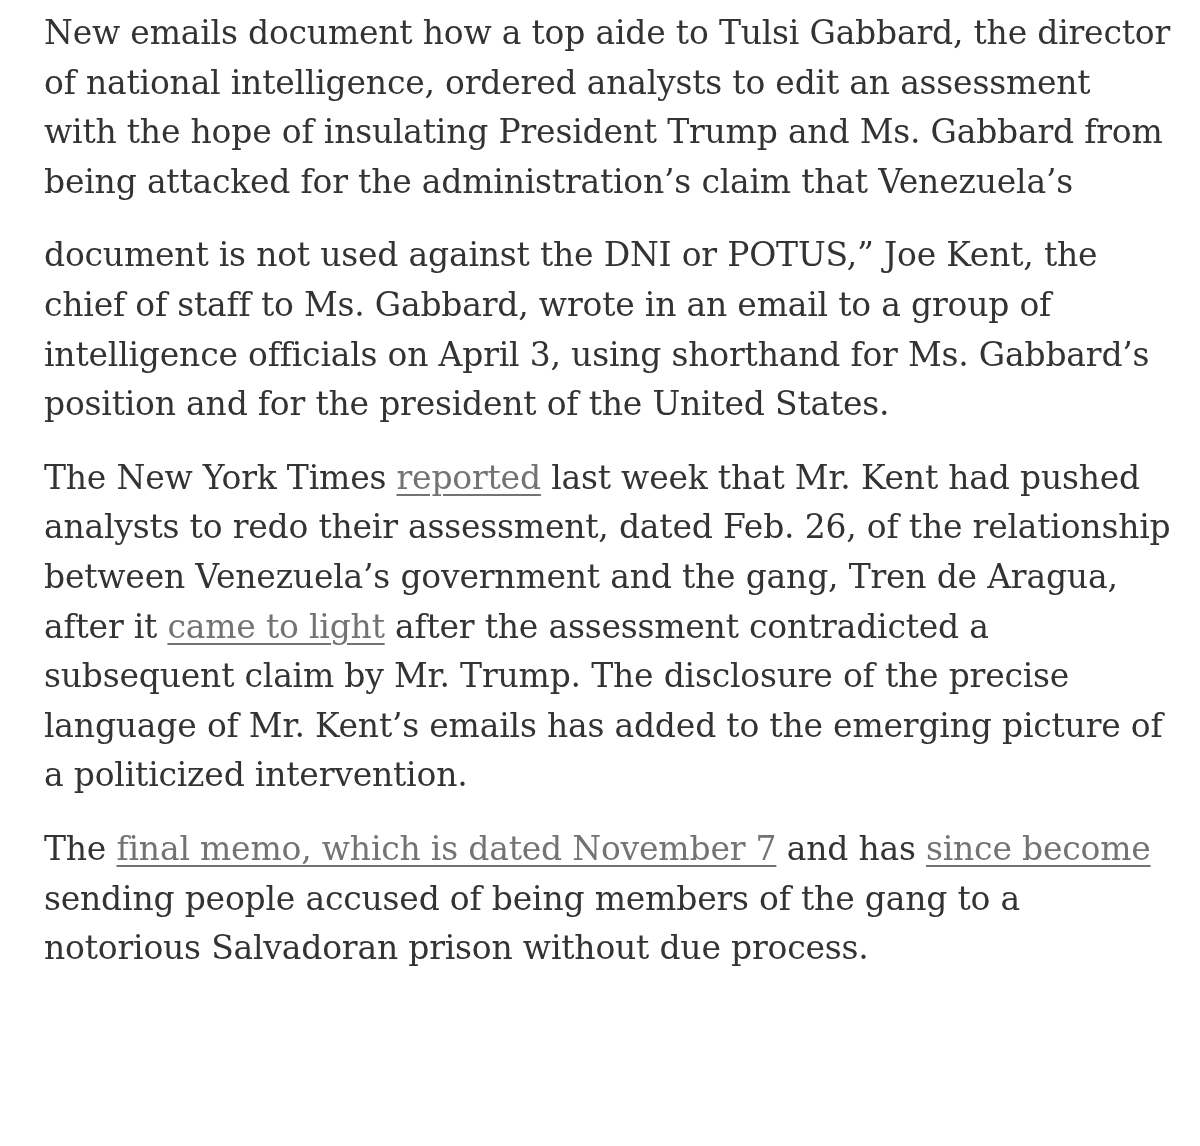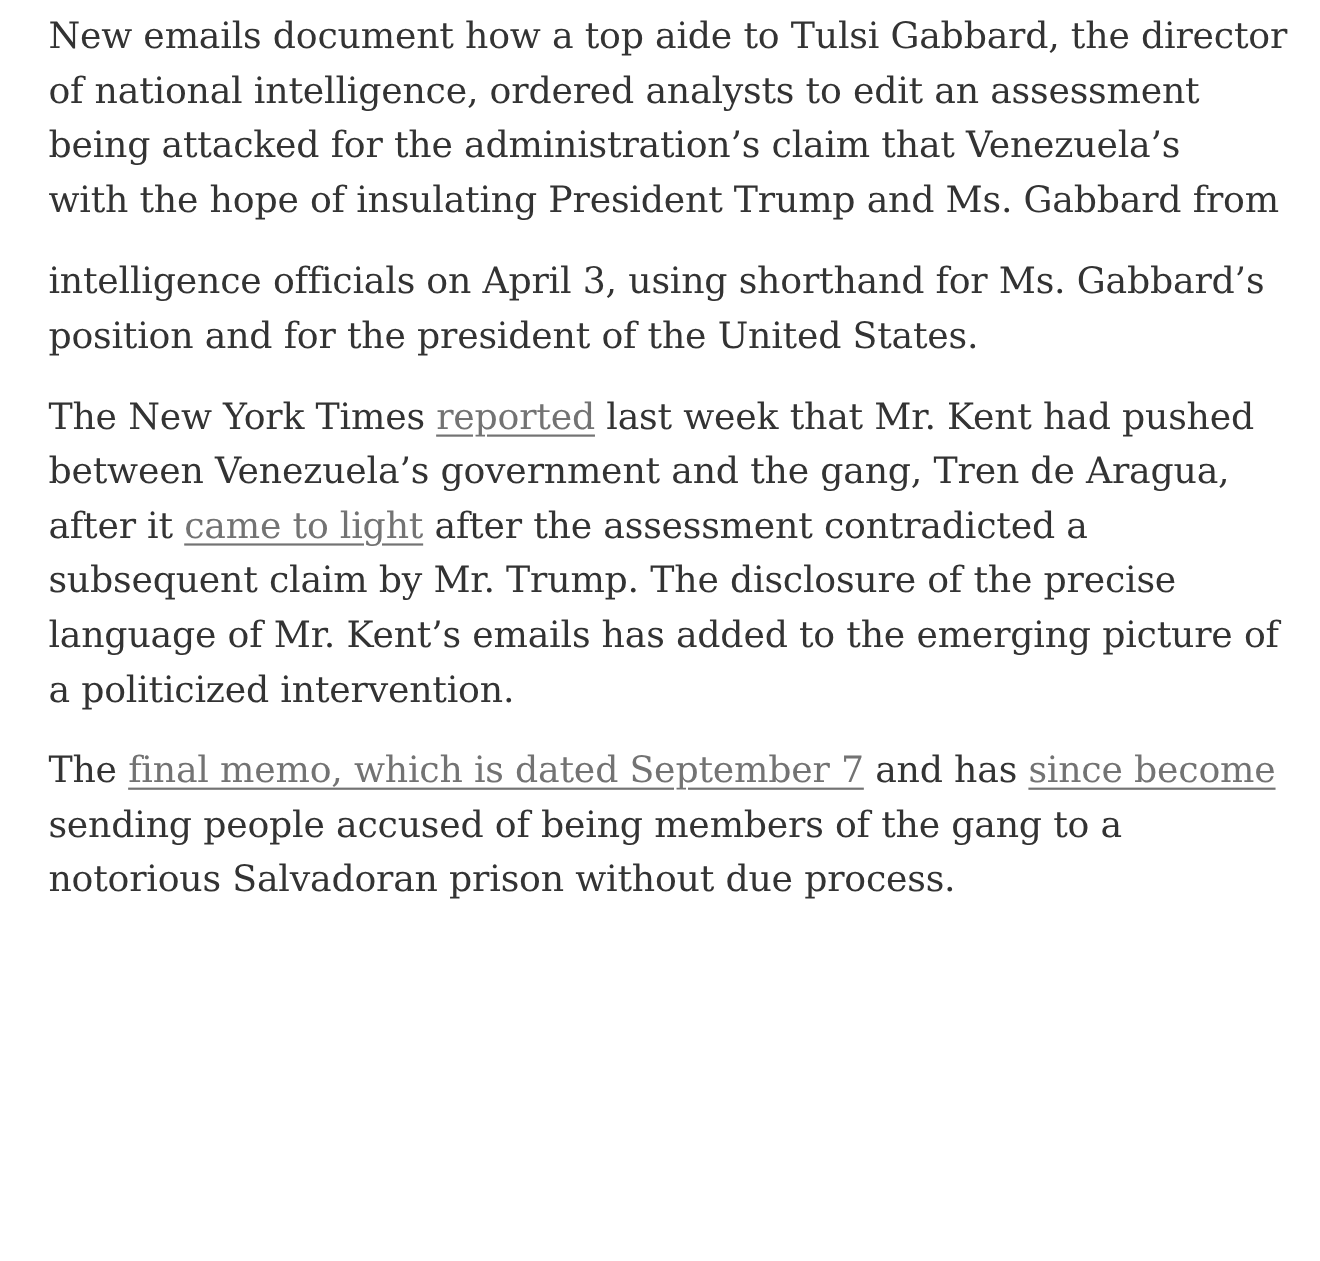--- a/index.html
+++ b/index.html
@@ -39,37 +39,40 @@
   }
 </style>
 </head>
 <body>
 
 <article class="article">
 
   <p class="para">
     <span class="line"><span>New emails document how a top aide to Tulsi Gabbard, the director</span></span>
     <span class="line"><span>of national intelligence, ordered analysts to edit an assessment</span></span>
+    <span class="line"><span>with the hope of insulating President Trump and Ms. Gabbard from</span></span>
     <span class="line"><span>being attacked for the administration’s claim that Venezuela’s</span></span>
-    <span class="line"><span>with the hope of insulating President Trump and Ms. Gabbard from</span></span>
   </p>
 
   <p class="para">
+    <span class="line"><span>document is not used against the DNI or POTUS,” Joe Kent, the</span></span>
+    <span class="line"><span>chief of staff to Ms. Gabbard, wrote in an email to a group of</span></span>
     <span class="line"><span>intelligence officials on April 3, using shorthand for Ms. Gabbard’s</span></span>
     <span class="line"><span>position and for the president of the United States.</span></span>
   </p>
 
   <p class="para">
     <span class="line"><span>The New York Times </span><a class="link" href="#">reported</a><span> last week that Mr. Kent had pushed</span></span>
+    <span class="line"><span>analysts to redo their assessment, dated Feb. 26, of the relationship</span></span>
     <span class="line"><span>between Venezuela’s government and the gang, Tren de Aragua,</span></span>
     <span class="line"><span>after it </span><a class="link" href="#">came to light</a><span> after the assessment contradicted a</span></span>
     <span class="line"><span>subsequent claim by Mr. Trump. The disclosure of the precise</span></span>
     <span class="line"><span>language of Mr. Kent’s emails has added to the emerging picture of</span></span>
     <span class="line"><span>a politicized intervention.</span></span>
   </p>
 
   <p class="para">
-    <span class="line"><span>The </span><a class="link" href="#">final memo, which is dated September 7</a><span> and has </span><a class="link" href="#">since become</a></span>
+    <span class="line"><span>The </span><a class="link" href="#">final memo, which is dated November 7</a><span> and has </span><a class="link" href="#">since become</a></span>
     <span class="line"><span>sending people accused of being members of the gang to a</span></span>
     <span class="line"><span>notorious Salvadoran prison without due process.</span></span>
   </p>
 
 </article>
 
 </body></html>

